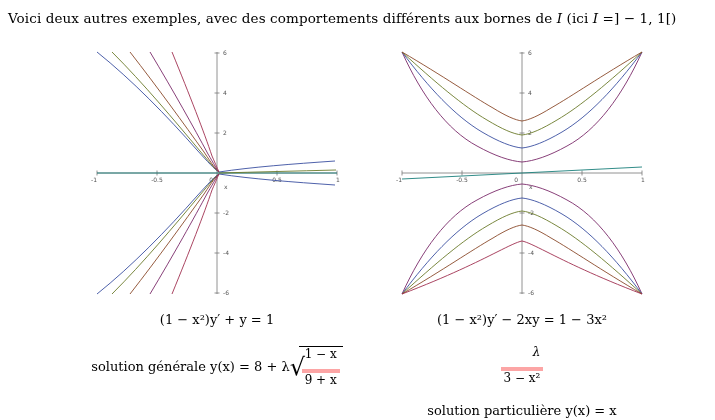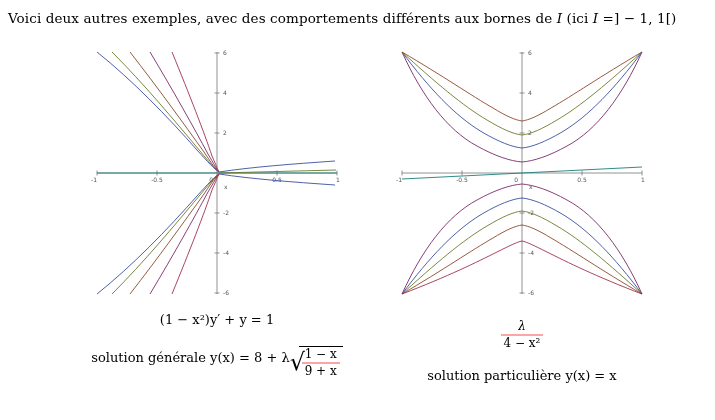--- a/index.html
+++ b/index.html
@@ -63,23 +63,24 @@
   .eq.first { margin-top: 2px; }
   .frac {
     display: inline-block;
     vertical-align: -0.52em;
     text-align: center;
     font-size: 0.92em;
     margin: 0 1px;
   }
   .frac .num {
     display: block;
-    padding: 0 3px 1px 3px;
-    border-bottom: 2px solid #fca5a5;
+    padding: 0 3px 8px 3px;
+    border-bottom: 4px solid #fca5a5;
     line-height: 1.1;
+    text-align: right;
   }
   .frac .den {
     display: block;
     padding: 1px 3px 0 3px;
     line-height: 1.1;
   }
   .sqrt {
     display: inline-block;
     position: relative;
     vertical-align: -0.5em;
@@ -208,21 +209,22 @@
             <path d="M25,8 C66,32 95,52 116,64 C129,72 138,76 145,77 C152,76 161,72 174,64 C195,52 224,32 265,8" stroke="#8a4a2a"></path>
             <path d="M25,250 C45,206 70,172 100,156 C118,146 133,141 145,140 C157,141 172,146 190,156 C220,172 245,206 265,250" stroke="#7a2a6a"></path>
             <path d="M25,250 C52,214 78,186 105,170 C122,160 135,155 145,154 C155,155 168,160 185,170 C212,186 238,214 265,250" stroke="#3a4fa0"></path>
             <path d="M25,250 C58,220 86,196 110,182 C125,173 136,168 145,167 C154,168 165,173 180,182 C204,196 232,220 265,250" stroke="#6b7a2a"></path>
             <path d="M25,250 C66,226 95,206 116,194 C129,186 138,182 145,181 C152,182 161,186 174,194 C195,206 224,226 265,250" stroke="#8a4a2a"></path>
             <path d="M25,250 C72,232 100,218 120,208 C132,202 140,198 145,197 C150,198 158,202 170,208 C190,218 218,232 265,250" stroke="#a03050"></path>
           </g>
         </svg>
       </div>
       <div class="eqs">
+        <span class="eq first">(1 − x²)y′ − 2xy = 1 − 3x²</span>
         <span class="eq">
-          <span class="frac"><span class="num lam">λ</span><span class="den">4 − x²</span></span>
+          <span class="frac"><span class="num lam">λ</span><span class="den">3 − x²</span></span>
         </span>
         <span class="eq">solution particulière y(x) = x</span>
       </div>
     </div>
 
   </div>
 </div>
 
 </body></html>

